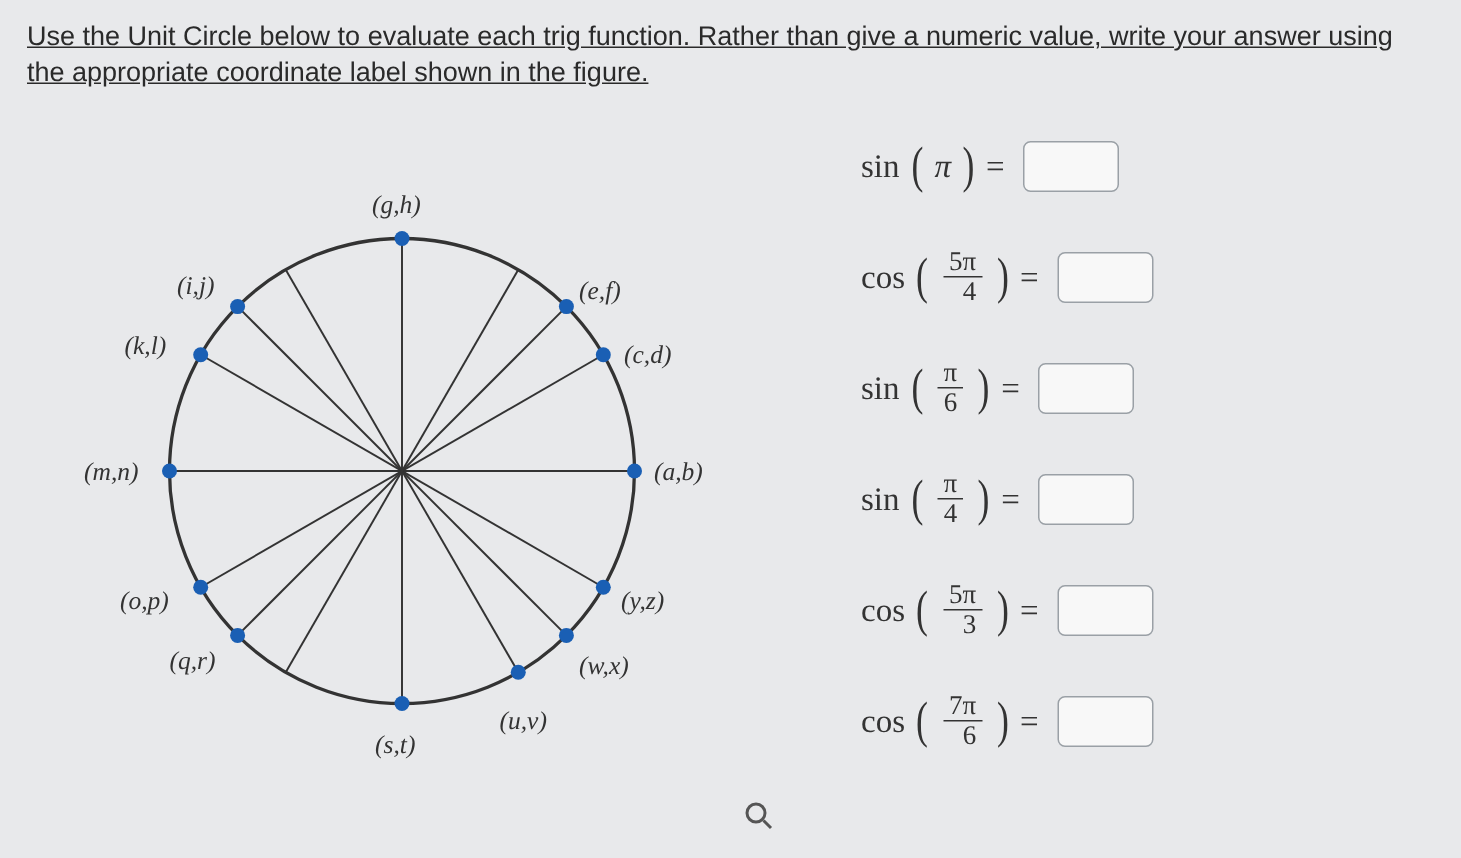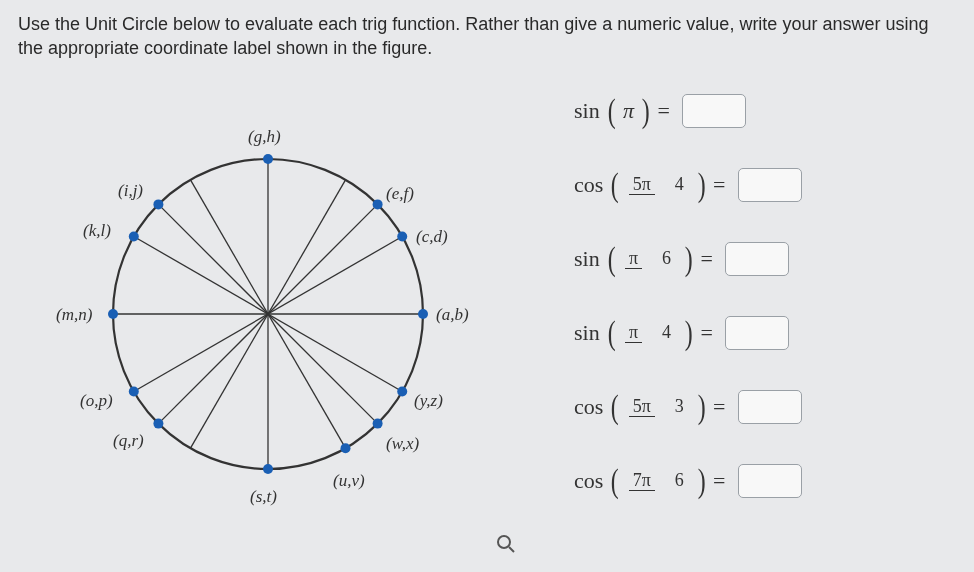--- a/index.html
+++ b/index.html
@@ -12,20 +12,21 @@
     padding: 12px 18px;
     position: relative;
     overflow: hidden;
   }
   .instructions {
     font-family: 'Segoe UI', Arial, sans-serif;
     font-size: 18px;
     line-height: 1.35;
     margin-bottom: 8px;
     color: #2a2a2a;
+    text-decoration: underline;
   }
   .content {
     display: flex;
     gap: 40px;
   }
   .figure {
     position: relative;
     width: 480px;
     height: 480px;
     flex-shrink: 0;
@@ -41,27 +42,26 @@
     align-items: center;
     gap: 6px;
     font-size: 22px;
     height: 48px;
     margin-left: 36px;
   }
   .func { font-style: normal; }
   .paren { font-size: 34px; font-weight: 300; line-height: 0; transform: scaleX(0.7); display:inline-block;}
   .frac {
     display: inline-flex;
-    flex-direction: row;
-    align-items: flex-start;
+    flex-direction: column;
+    align-items: flex-end;
     font-size: 18px;
     line-height: 1.05;
     vertical-align: middle;
     margin: 0 2px;
-    gap: 16px;
   }
   .frac .num { border-bottom: 1.2px solid #333; padding: 0 4px; }
   .frac .den { padding: 0 4px; }
   .answer-box {
     width: 64px;
     height: 34px;
     border: 1.5px solid #9aa0a6;
     border-radius: 5px;
     background: #f8f8f8;
     margin-left: 6px;

